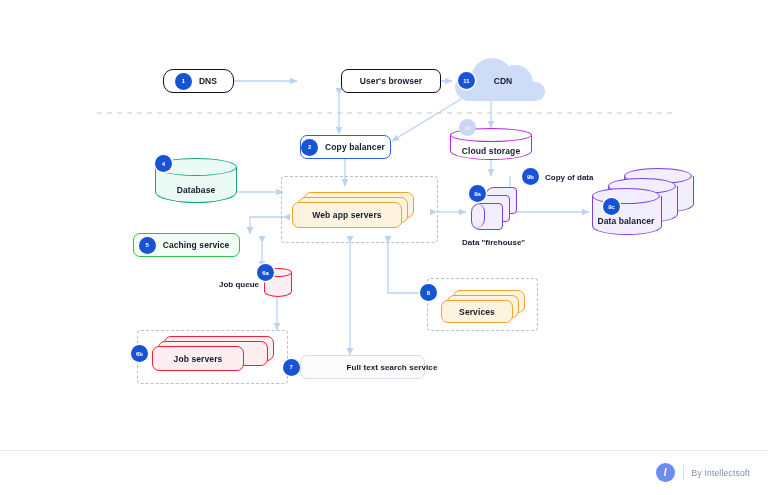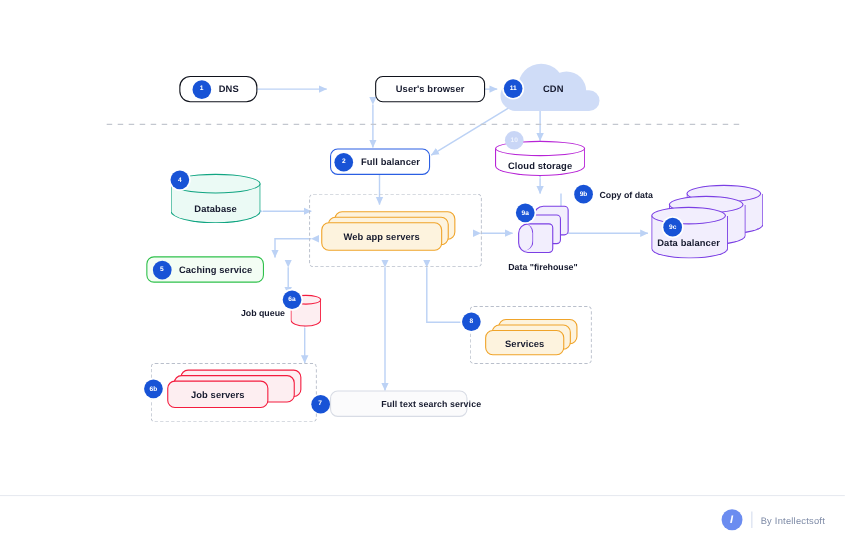--- a/index.html
+++ b/index.html
@@ -139,21 +139,21 @@
     <i style="left:16px;top:4px;width:42px;height:42px;"></i>
     <i style="left:42px;top:11px;width:36px;height:36px;"></i>
     <i style="left:0px;top:19px;width:30px;height:28px;"></i>
     <i style="left:4px;top:28px;width:86px;height:19px;border-radius:10px;"></i>
     <span class="lbl" style="position:absolute;left:0;right:0;top:22px;text-align:center;">CDN</span>
   </div>
   <div class="badge" style="left:458px;top:72px;">11</div>
 
   <div class="node pill blue" style="left:300px;top:135px;width:91px;">
     <span class="badge inline">2</span>
-    <span class="lbl">Full balancer</span>
+    <span class="lbl">Copy balancer</span>
   </div>
 
   <div class="cyl" style="left:450px;top:128px;width:82px;height:35px;">
     <div class="body" style="top:7px;height:25px;border:1.5px solid #b724d6;border-top:none;
          border-radius:0 0 41px 41px/0 0 9px 9px;background:#fff;"></div>
     <div class="top" style="height:14px;border:1.5px solid #b724d6;background:#fff;"></div>
     <span class="lbl txt" style="top:18px;">Cloud storage</span>
   </div>
   <div class="badge ghost" style="left:459px;top:119px;">10</div>
 

